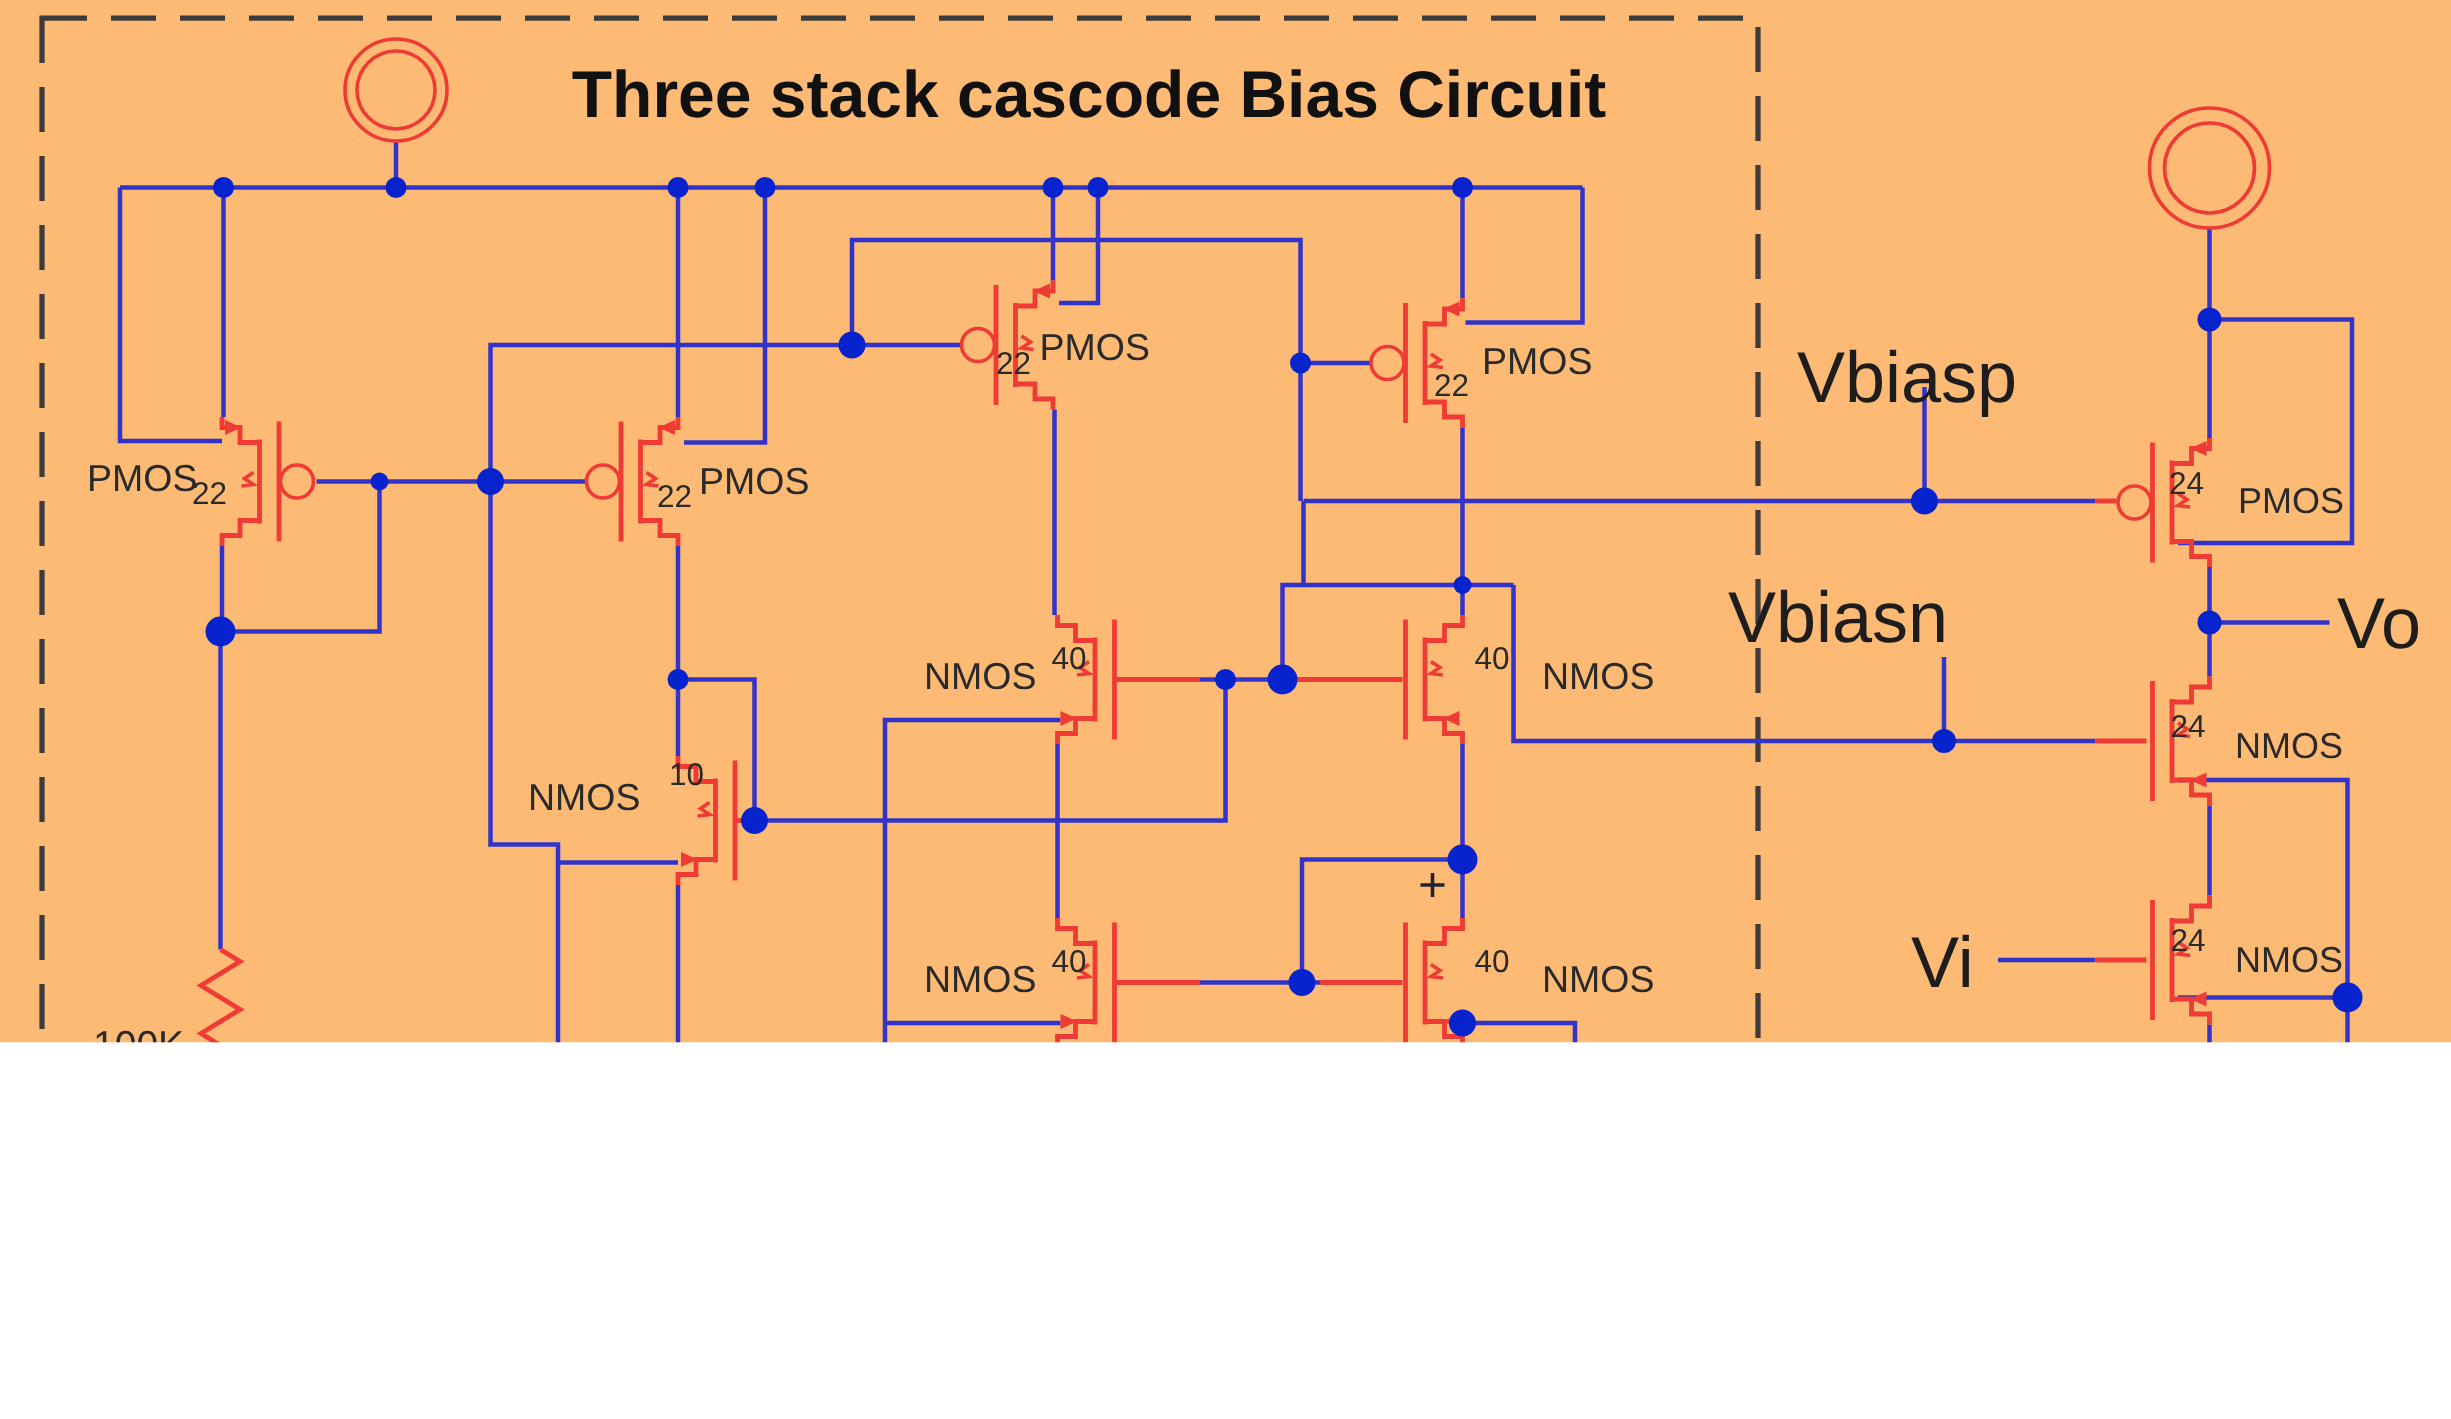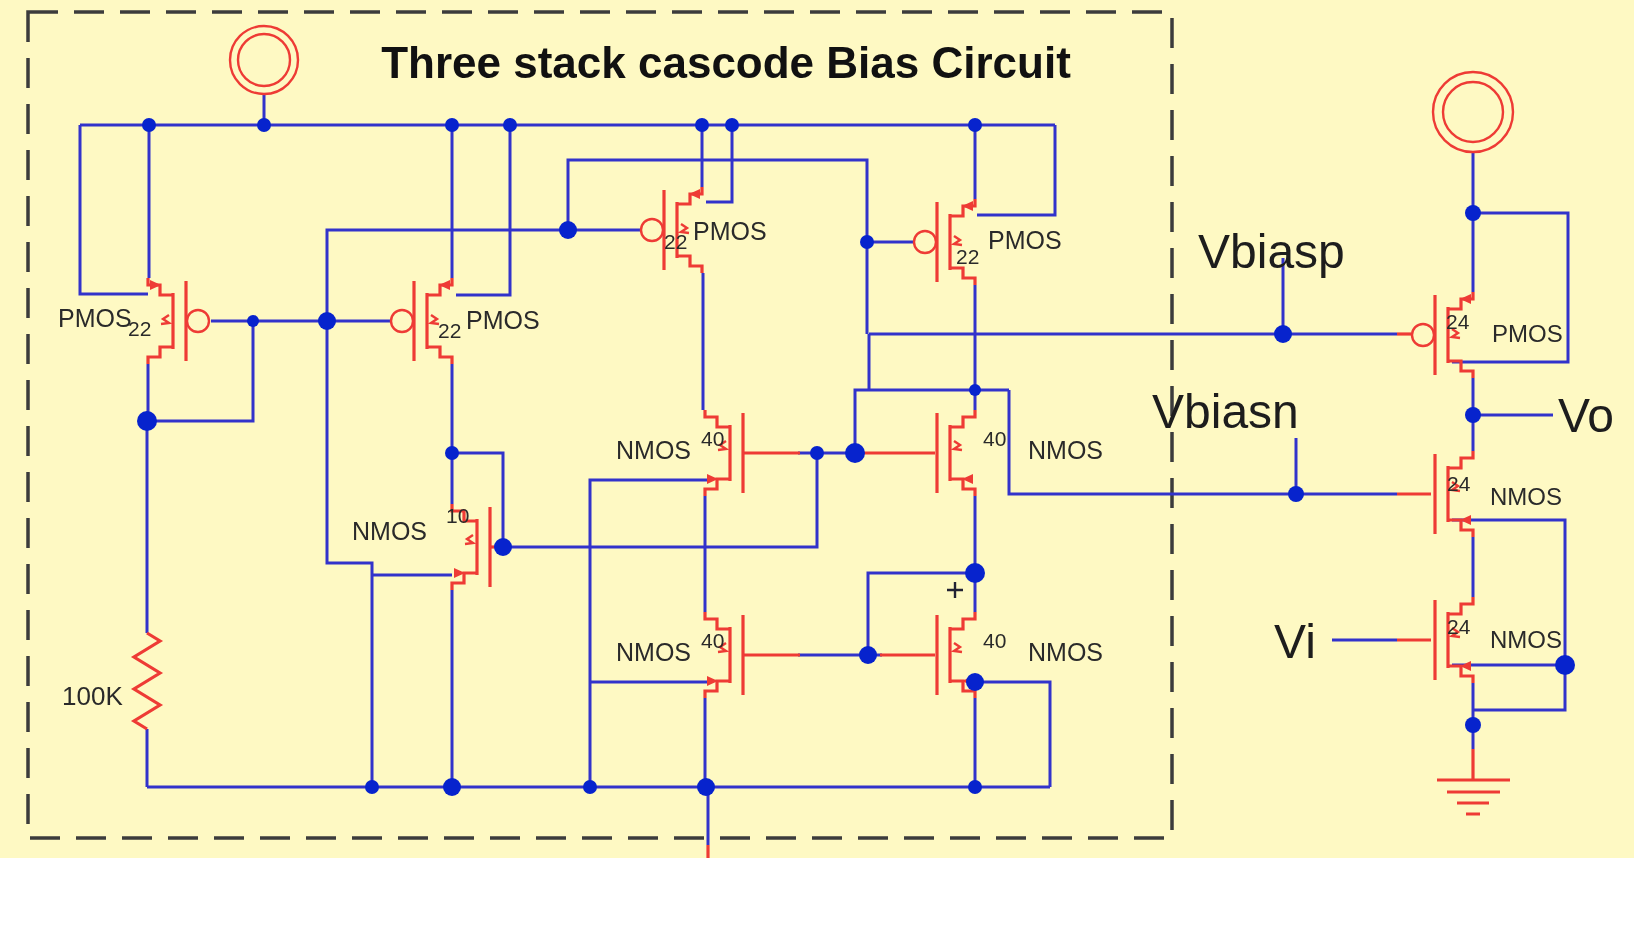--- a/index.html
+++ b/index.html
@@ -1,16 +1,16 @@
 <!DOCTYPE html>
 <html><head>
 <meta charset="utf-8">
 <style>
   html,body{margin:0;padding:0;background:#ffffff;}
-  #canvas{position:relative;width:1634px;height:858px;background:#fef9c3;font-family:"Liberation Sans",sans-serif;overflow:hidden;}
+  #canvas{position:relative;width:1634px;height:695px;background:#fdba74;font-family:"Liberation Sans",sans-serif;overflow:hidden;}
   svg{position:absolute;left:0;top:0;}
   .w{stroke:#3233cb;stroke-width:3;fill:none;}
   .c{stroke:#ee3b35;stroke-width:3.2;fill:none;}
   .cthin{stroke:#ee3b35;stroke-width:2.4;fill:none;}
   .dot{fill:#0723cd;stroke:none;}
   .lbl{fill:#2a2a2a;font-family:"Liberation Sans",sans-serif;}
   .net{fill:#1d1d1d;font-family:"Liberation Sans",sans-serif;font-size:48px;}
   .ttl{fill:#111111;font-family:"Liberation Sans",sans-serif;font-size:44px;font-weight:bold;}
   .border{stroke:#3c3c3c;stroke-width:3.5;fill:none;stroke-dasharray:30 16;}
   .arrow{fill:#ee3b35;stroke:none;}

